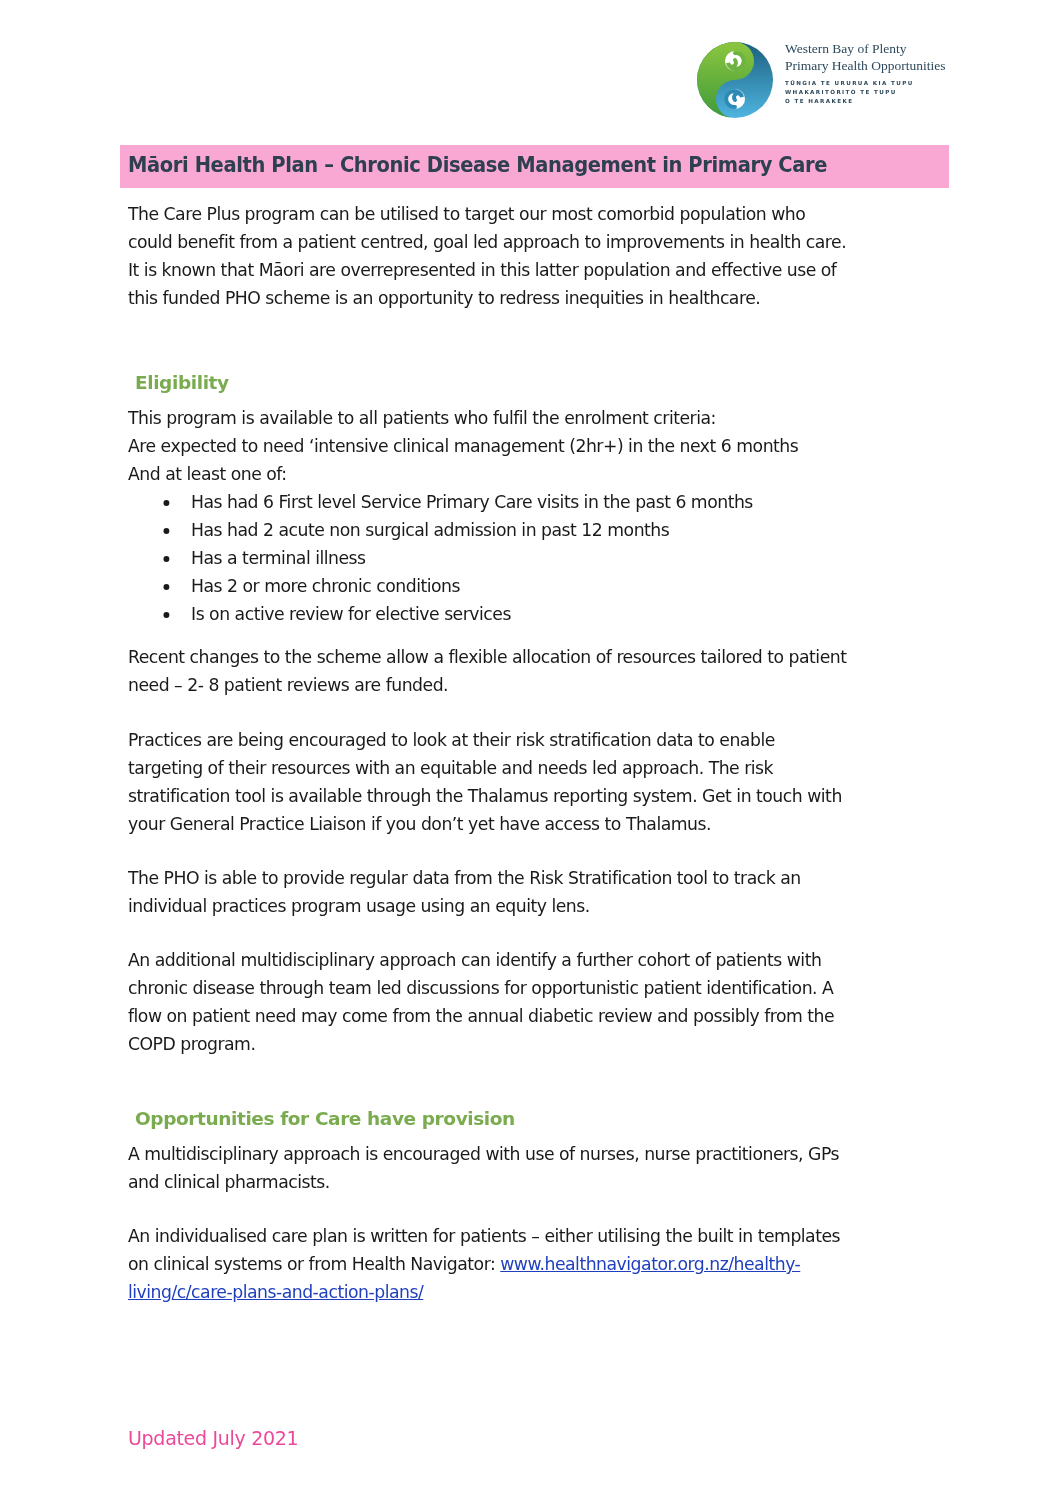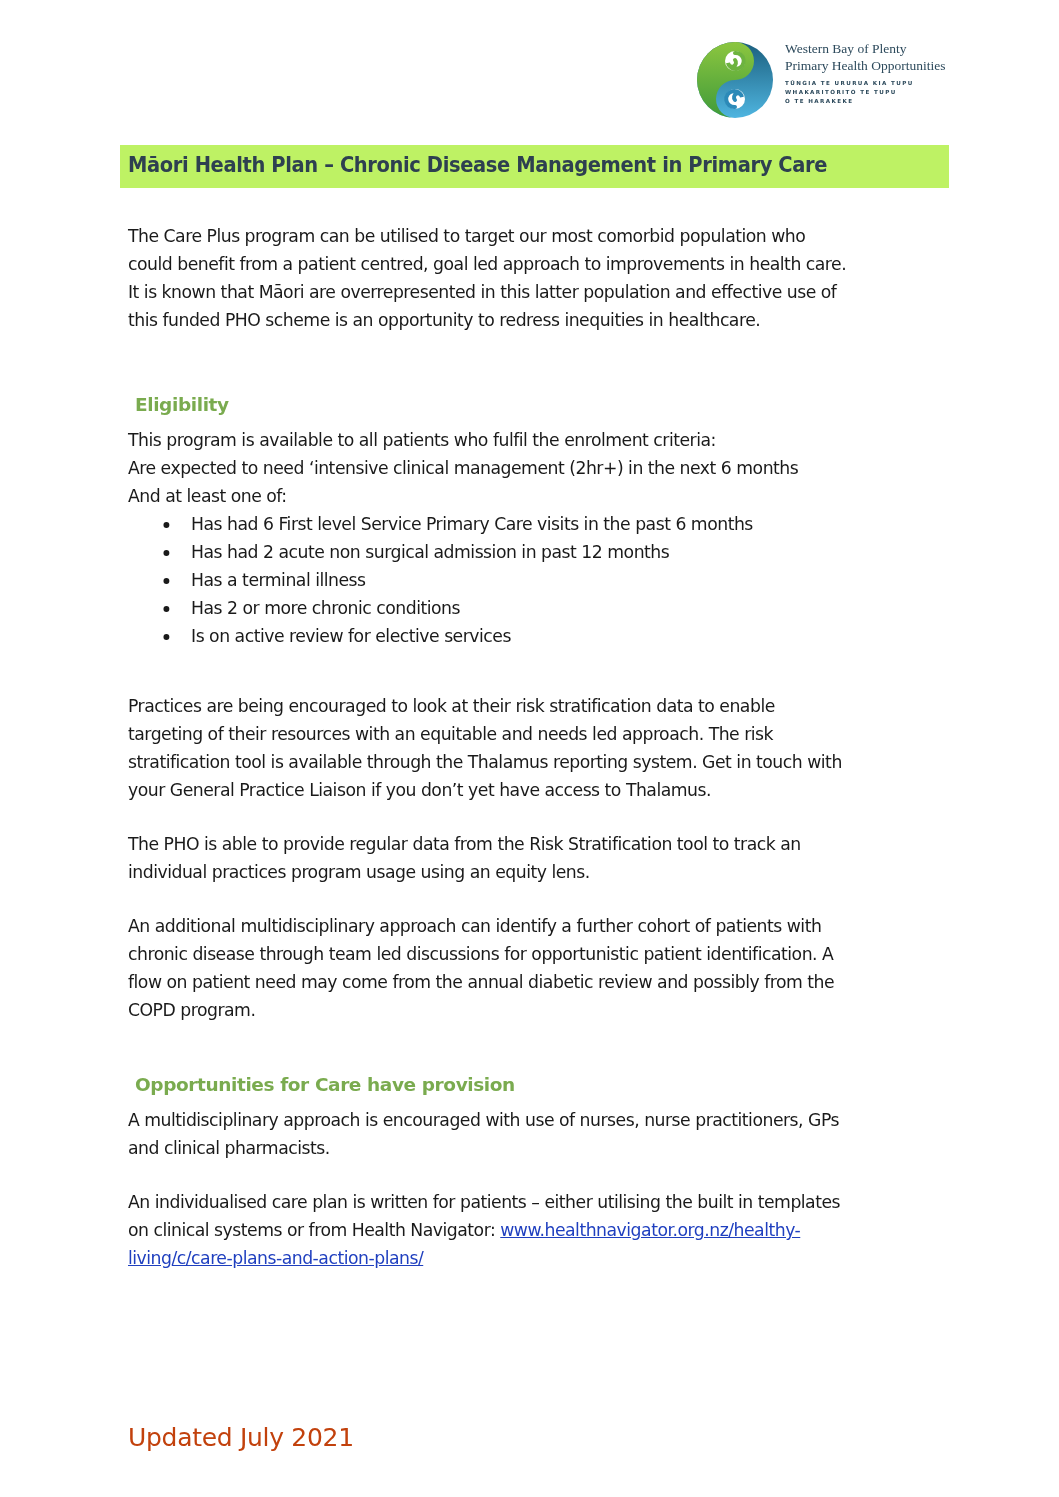--- a/index.html
+++ b/index.html
@@ -51,40 +51,40 @@
       font-weight: bold;
       color: #2d4a5c;
       white-space: nowrap;
     }
     .title-bar {
       position: absolute;
       left: 120px;
       top: 145px;
       width: 829px;
       height: 43px;
-      background: #bef264;
+      background: #f9a8d4;
     }
     .title-bar h1 {
       margin: 0;
       position: absolute;
       left: 8px;
       top: 8px;
       font-family: "DejaVu Sans", sans-serif;
       font-size: 20.5px;
       font-weight: bold;
       color: #2e4050;
       letter-spacing: -0.4px;
       white-space: nowrap;
       transform: scaleX(0.95);
       transform-origin: left center;
     }
     .content {
       position: absolute;
       left: 128px;
-      top: 222px;
+      top: 200px;
       width: 820px;
     }
     p, li, .line {
       font-size: 17.5px;
       line-height: 28px;
       margin: 0;
       letter-spacing: -0.5px;
       transform: scaleX(0.985);
       transform-origin: left center;
     }
@@ -117,23 +117,23 @@
       background: #1a1a1a;
     }
     a.link {
       color: #1f3fbf;
       text-decoration: underline;
     }
     .footer {
       position: absolute;
       left: 128px;
       top: 1424px;
-      font-size: 25px;
+      font-size: 19px;
       line-height: 28px;
-      color: #c2410c;
+      color: #ec4899;
       letter-spacing: -0.3px;
       text-align: right;
     }
   </style>
 </head>
 <body>
 
 <div class="logo">
   <div class="logo-mark">
     <svg width="80" height="80" viewBox="0 0 80 80">
@@ -190,20 +190,24 @@
   <ul>
     <li>Has had 6 First level Service Primary Care visits in the past 6 months</li>
     <li>Has had 2 acute non surgical admission in past 12 months</li>
     <li>Has a terminal illness</li>
     <li>Has 2 or more chronic conditions</li>
     <li>Is on active review for elective services</li>
   </ul>
 
   <div style="height:15px"></div>
 
+  <div class="para">
+    <p>Recent changes to the scheme allow a flexible allocation of resources tailored to patient</p>
+    <p>need – 2- 8 patient reviews are funded.</p>
+  </div>
 
   <div style="height:27px"></div>
 
   <div class="para">
     <p>Practices are being encouraged to look at their risk stratification data to enable</p>
     <p>targeting of their resources with an equitable and needs led approach. The risk</p>
     <p>stratification tool is available through the Thalamus reporting system. Get in touch with</p>
     <p>your General Practice Liaison if you don’t yet have access to Thalamus.</p>
   </div>
 

